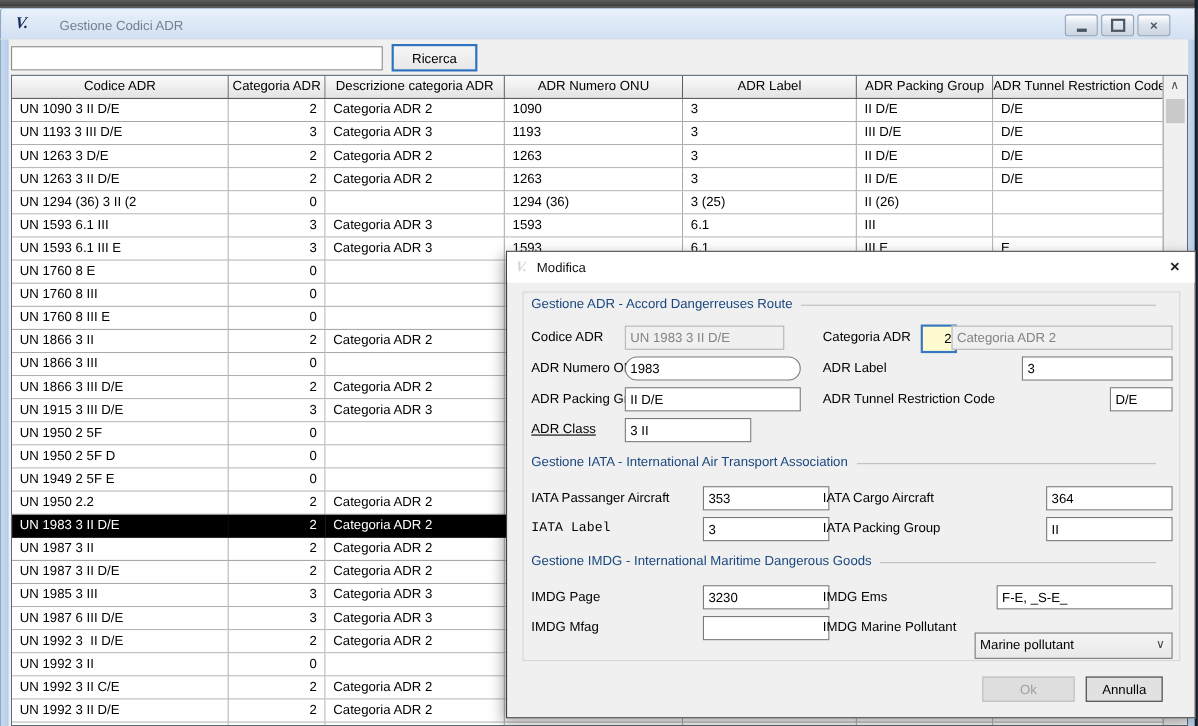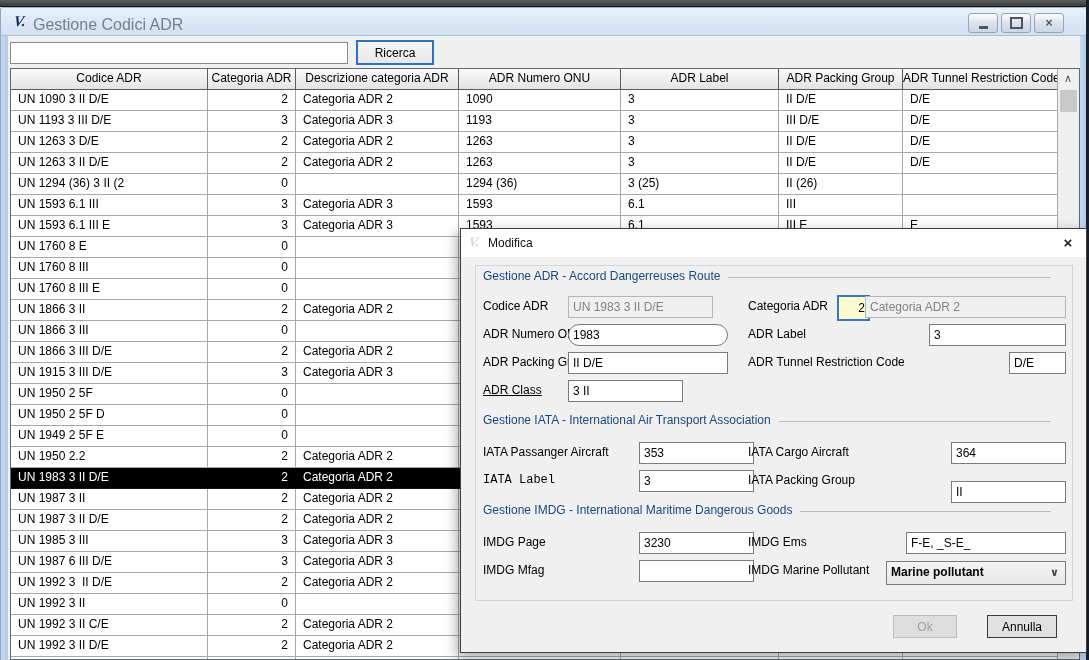--- a/index.html
+++ b/index.html
@@ -10,21 +10,21 @@
   
   .top-strip{left:0;top:0;width:1089px;height:7px;background:linear-gradient(#5d5d5d,#3a3a3a);border-bottom:1px solid #191919;}
   .right-edge{left:1086px;top:0;width:3px;height:660px;background:#15202c;}
 
   
   .titlebar{left:0;top:7px;width:1086px;height:29px;
             background:linear-gradient(#e9f1fb,#d2e0f2);
             border-bottom:1px solid #a9c0da;border-left:1px solid #8ea8c5;border-top:1px solid #9db4cf;
             border-radius:3px 3px 0 0;}
   .app-icon{position:absolute;left:13px;top:5px;font:italic bold 15px "Liberation Serif",serif;color:#17295a;transform:skewX(-8deg);}
-  .title-text{position:absolute;left:32px;top:8px;font-size:16px;color:#75808d;}
+  .title-text{position:absolute;left:53px;top:8px;font-size:12px;color:#75808d;}
   .winbtns{position:absolute;right:22px;top:5px;display:flex;gap:3px;}
   .winbtn{width:28px;height:18px;border:1px solid #97a5b5;border-radius:3px;
           background:linear-gradient(#ffffff,#dde4ee 45%,#ccd5e1);
           display:flex;align-items:center;justify-content:center;cursor:pointer;}
   .glyph-min{display:block;width:9px;height:3px;background:#4a5663;margin-top:8px;}
   .glyph-max{display:block;width:9px;height:8px;border:2px solid #4a5663;}
   .glyph-x{font-size:12px;font-weight:bold;color:#4a5663;line-height:1;}
   .win-border{background:linear-gradient(90deg,#c7daf0,#b4cce7);}
   .wb-left{left:0;top:36px;width:8px;height:624px;border-left:1px solid #8ea8c5;}
   .wb-right{left:1080px;top:36px;width:6px;height:624px;}
@@ -410,36 +410,36 @@
         <span class="sec-line"></span>
     </div>
     <span class="flbl" style="left:22px;top:216px;">IATA Passanger Aircraft</span>
     <input class="tb" style="left: 178px; top: 213px; width: 105px;" value="353">
     <span class="flbl" style="left:287px;top:216px;">IATA Cargo Aircraft</span>
     <input class="tb" style="left: 490px; top: 213px; width: 105px;" value="364">
 
     <span class="flbl" style="left:22px;top:244px;font-family:Liberation Mono, monospace;">IATA Label</span>
     <input class="tb" style="left: 178px; top: 241px; width: 105px;" value="3">
     <span class="flbl" style="left:287px;top:244px;">IATA Packing Group</span>
-    <input class="tb" style="left: 490px; top: 241px; width: 105px; margin-top: 11px;" value="II">
+    <input class="tb" style="left: 490px; top: 241px; width: 105px;" value="II">
 
     <div class="sec" style="left:22px;top:274px;width:568px;justify-content:flex-end;">
       <span class="sec-t">Gestione IMDG - International Maritime Dangerous Goods</span>
         <span class="sec-line"></span>
     </div>
     <span class="flbl" style="left:22px;top:306px;">IMDG Page</span>
     <input class="tb" style="left: 178px; top: 303px; width: 105px;" value="3230">
     <span class="flbl" style="left:287px;top:306px;">IMDG Ems</span>
     <input class="tb" style="left: 445px; top: 303px; width: 150px;" value="F-E, _S-E_">
 
     <span class="flbl" style="left:22px;top:334px;">IMDG Mfag</span>
     <input class="tb" style="left: 178px; top: 331px; width: 105px;" value="">
     <span class="flbl" style="left:287px;top:334px;">IMDG Marine Pollutant</span>
-    <div class="combo" style="left:425px;top:332px;width:170px;font-weight:bold;">
+    <div class="combo" style="left:425px;top:346px;width:170px;">
       <span>Marine pollutant</span>
       <span class="chev">∨</span>
     </div>
 
-    <button class="btn disabled" style="left:432px;top:386px;width:64px;">Ok</button>
+    <button class="btn disabled" style="left:432px;top:386px;width:84px;">Ok</button>
     <button class="btn" style="left:526px;top:386px;width:70px;">Annulla</button>
   </div>
 
 </div>
 
 </body></html>

